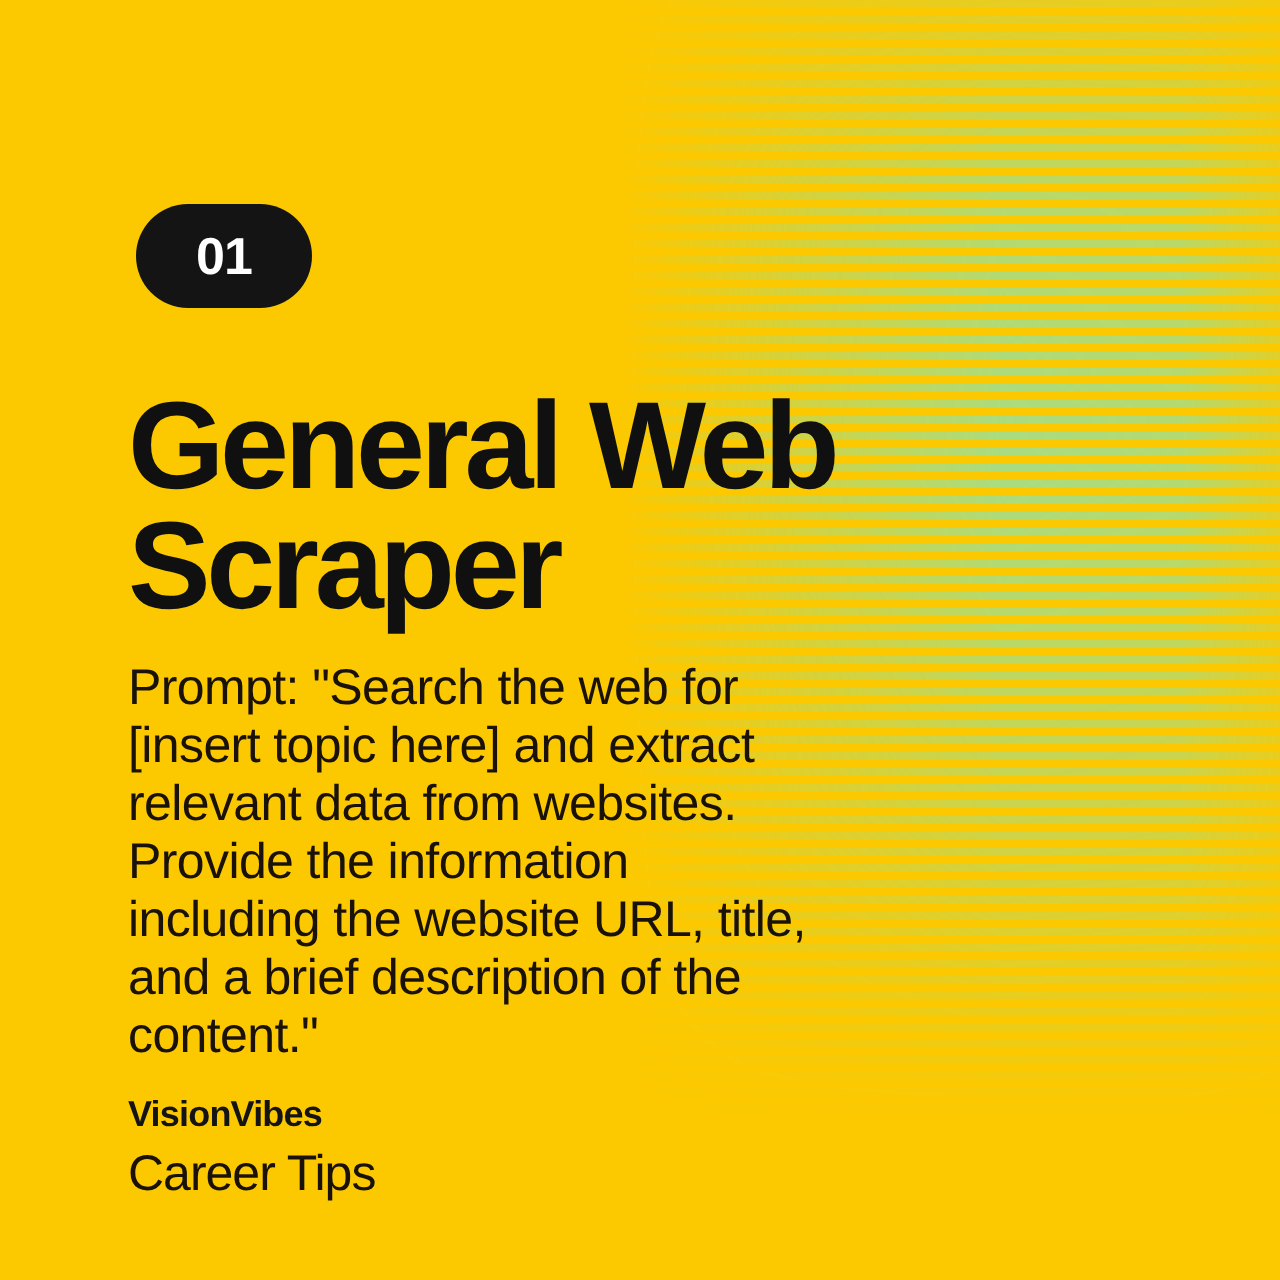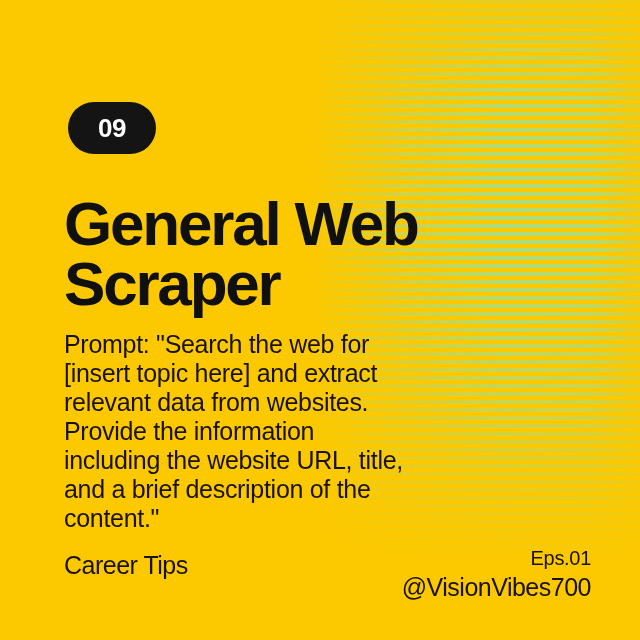--- a/index.html
+++ b/index.html
@@ -144,40 +144,37 @@
   }
 </style>
 </head>
 <body>
 
 <div id="poster">
 
   <div class="stripes"></div>
 
   <div class="badge">
-    <span class="badge-number">09</span>
+    <span class="badge-number">01</span>
   </div>
 
   <h1 class="headline">General Web
 Scraper</h1>
 
   <p class="body-text">Prompt: "Search the web for
 [insert topic here] and extract
 relevant data from websites.
 Provide the information
 including the website URL, title,
 and a brief description of the
 content."</p>
 
   <div class="footer">
 
     <div class="footer-left">
+      <div class="brand-name">VisionVibes</div>
       <div class="brand-tagline">Career Tips</div>
     </div>
 
-    <div class="footer-right">
-      <div class="episode">Eps.01</div>
-      <div class="handle">@VisionVibes700</div>
-    </div>
 
   </div>
 
 </div>
 
 </body></html>

